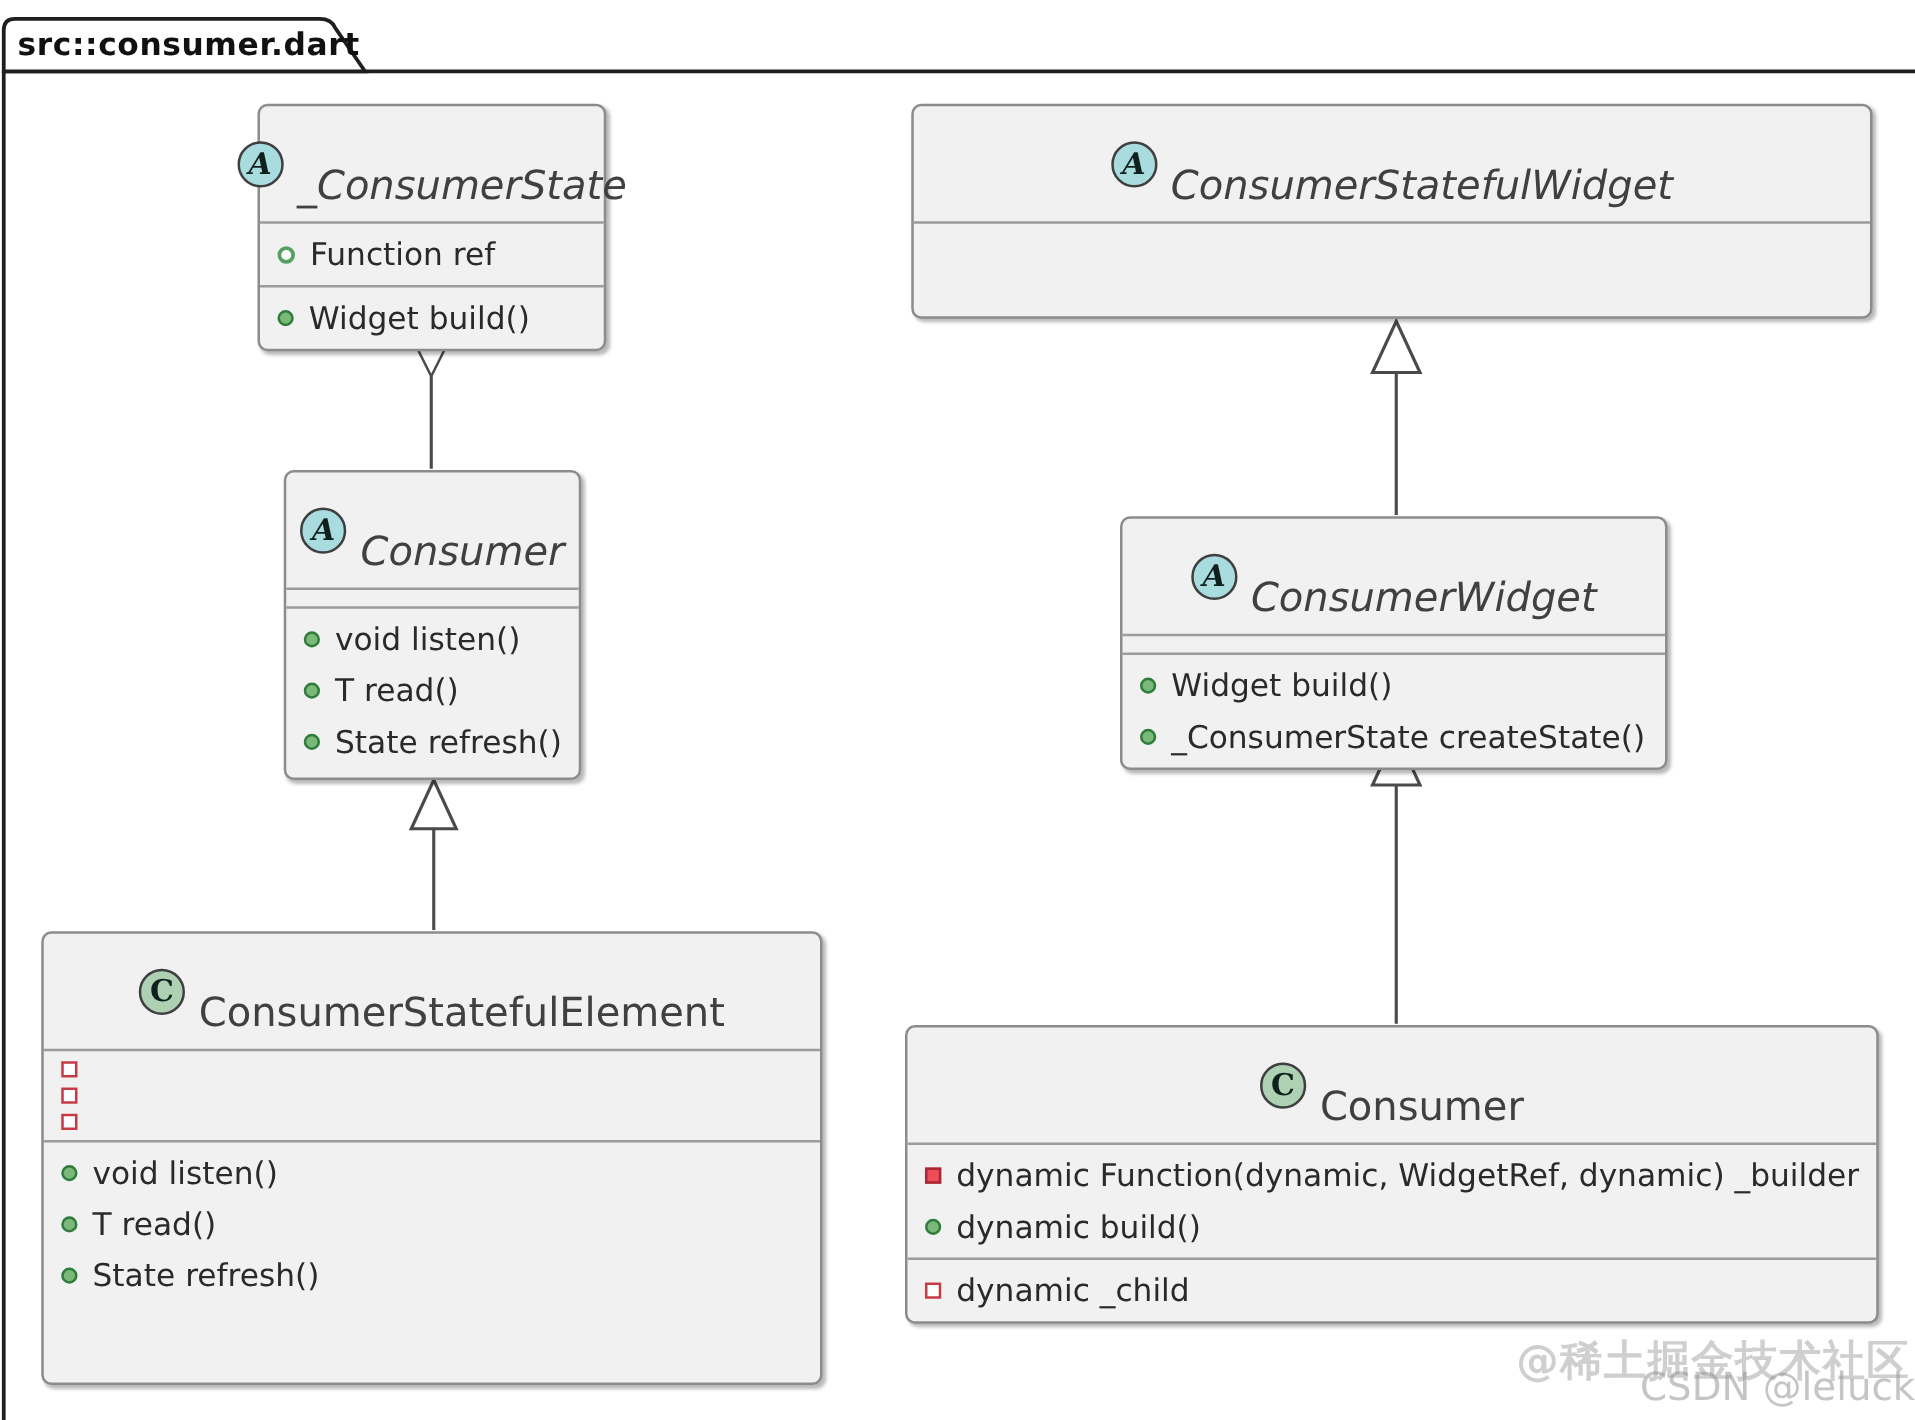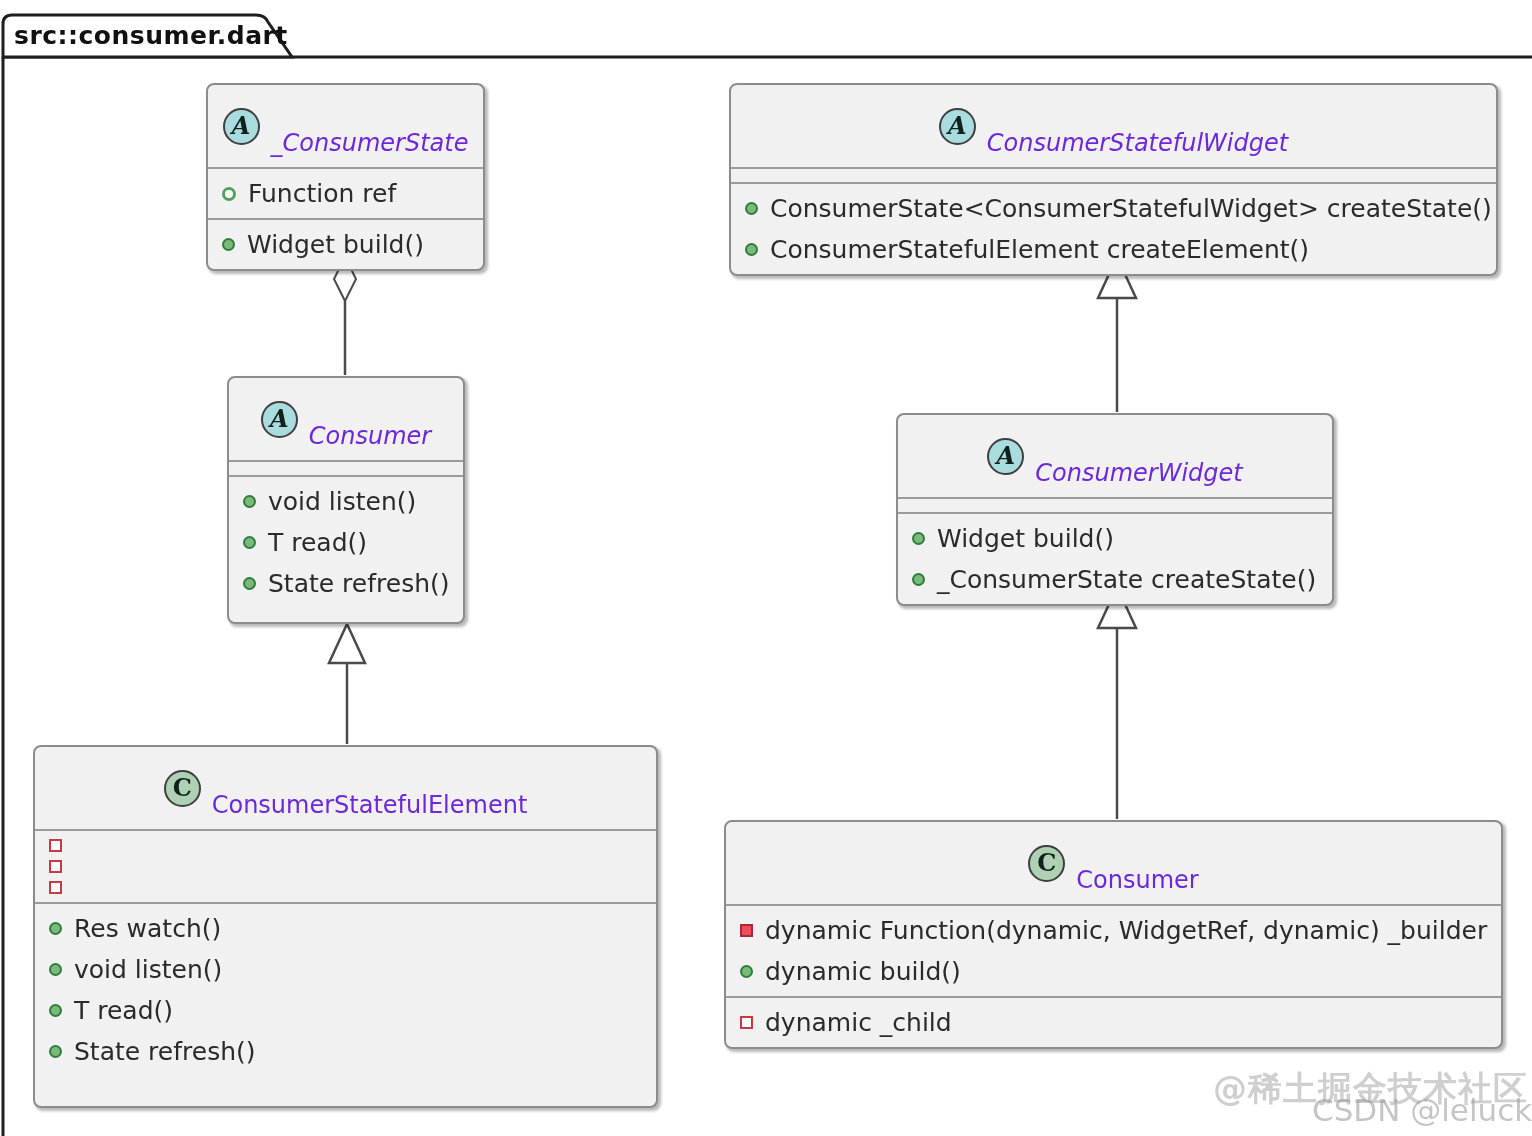--- a/index.html
+++ b/index.html
@@ -29,21 +29,21 @@
   }
   .stereo {
     flex:0 0 auto; width:37px; height:37px; border-radius:50%;
     border:2px solid #3f3f3f; box-sizing:border-box;
     display:flex; align-items:center; justify-content:center;
     font-family:"DejaVu Serif", serif; font-weight:bold; font-size:24px;
     color:#10201c; line-height:1;
   }
   .stereo.abstract { background:#a9dcdf; font-style:italic; }
   .stereo.class    { background:#add1b2; }
-  .class-title { font-size:24px; color:#6d28d9; white-space:nowrap;margin-top:34px; }
+  .class-title { font-size:32px; color:#404040; white-space:nowrap;margin-top:34px; }
   .class-title.italic { font-style:italic; }
 
   .section { border-top:2px solid #9b9b9b; padding:4px 0; }
   .section.empty { padding:0; height:13px; }
 
   .member-row {
     display:flex; align-items:center; gap:12px;
     padding:4px 14px; white-space:nowrap;
   }
   .member-text { font-size:25px; line-height:33px; color:#2a2a2a; }
@@ -157,53 +157,39 @@
         <div class="member-row">
           <span class="marker square-open"></span>
         </div>
         <div class="member-row">
           <span class="marker square-open"></span>
         </div>
       </div>
     <div class="section methods">
         <div class="member-row">
           <span class="marker circle-filled"></span>
-          <span class="member-text">Res watch()</span>
-        </div>
-        <div class="member-row">
-          <span class="marker circle-filled"></span>
           <span class="member-text">void listen()</span>
         </div>
         <div class="member-row">
           <span class="marker circle-filled"></span>
           <span class="member-text">T read()</span>
         </div>
         <div class="member-row">
           <span class="marker circle-filled"></span>
           <span class="member-text">State refresh()</span>
         </div>
       </div>
   </div>
 
   <div class="uml-box" id="box-3">
     <div class="box-header">
       <span class="stereo abstract">A</span>
       <span class="class-title italic">ConsumerStatefulWidget</span>
     </div>
     <div class="section fields empty"></div>
-    <div class="section methods">
-        <div class="member-row">
-          <span class="marker circle-filled"></span>
-          <span class="member-text">ConsumerState&lt;ConsumerStatefulWidget&gt; createState()</span>
-        </div>
-        <div class="member-row">
-          <span class="marker circle-filled"></span>
-          <span class="member-text">ConsumerStatefulElement createElement()</span>
-        </div>
-      </div>
   </div>
 
   <div class="uml-box" id="box-4">
     <div class="box-header">
       <span class="stereo abstract">A</span>
       <span class="class-title italic">ConsumerWidget</span>
     </div>
     <div class="section fields empty"></div>
     <div class="section methods">
         <div class="member-row">

